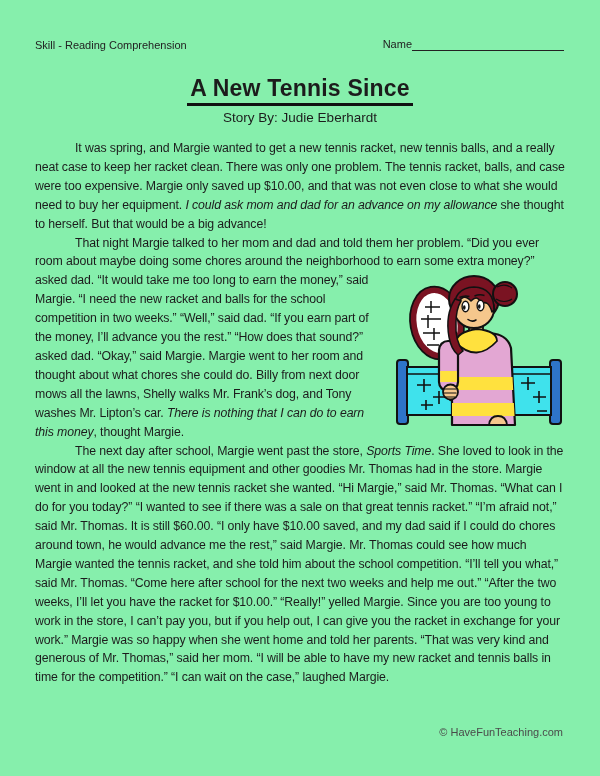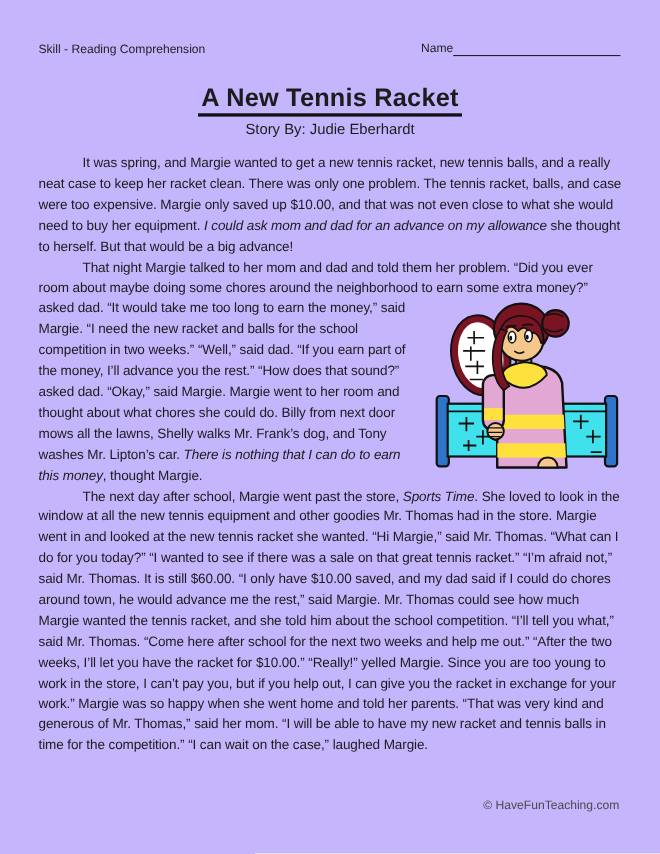--- a/index.html
+++ b/index.html
@@ -1,17 +1,17 @@
 <!DOCTYPE html>
 <html><head>
 <meta charset="utf-8">
 <style>
   html,body { margin:0; padding:0; background:#fff; }
   .page {
-    position:relative; width:600px; height:776px; background:#c4b5fd;
+    position:relative; width:600px; height:776px; background:#86efac;
     font-family:"Liberation Sans", sans-serif; color:#1c1c1c; overflow:hidden;
   }
   .header { display:flex; align-items:flex-end; padding:38px 36px 0 35px; font-size:11px; color:#222; }
   .name-group { margin-left:auto; display:flex; align-items:flex-start; }
   .name-line { display:inline-block; width:152px; height:12px; border-bottom:1.4px solid #222; }
   .title-wrap { text-align:center; margin-top:24px; }
   .title-text {
     display:inline-block; font-size:23px; font-weight:bold; letter-spacing:0.2px;
     border-bottom:3px solid #111; padding:0 3px 1px;
   }
@@ -29,21 +29,21 @@
 
   <div class="header">
     <span>Skill - Reading Comprehension</span>
     <span class="name-group">
       <span>Name</span>
         <span class="name-line"></span>
     </span>
   </div>
 
   <div class="title-wrap">
-    <span class="title-text">A New Tennis Racket</span>
+    <span class="title-text">A New Tennis Since</span>
   </div>
   <div class="byline">Story By: Judie Eberhardt</div>
 
   <div class="story">
     <p><span>It was spring, and Margie wanted to get a new tennis racket, new tennis balls, and a really neat case to keep her racket clean. There was only one problem. The tennis racket, balls, and case were too expensive. Margie only saved up $10.00, and that was not even close to what she would need to buy her equipment. </span><em>I could ask mom and dad for an advance on my allowance</em><span> she thought to herself. But that would be a big advance!</span></p>
 
     <p><span>That night Margie talked to her mom and dad and told them her problem. “Did you ever room about maybe doing some chores around the neighborhood to earn some extra money?” </span><svg class="illustration" viewBox="0 0 172 158" aria-hidden="true">
         <defs>
           <clipPath id="torsoClip">
               <path d="M59 152 L59 80 Q59 64 76 62 L94 60 Q114 60 118 75 L122 152 Z"></path>

